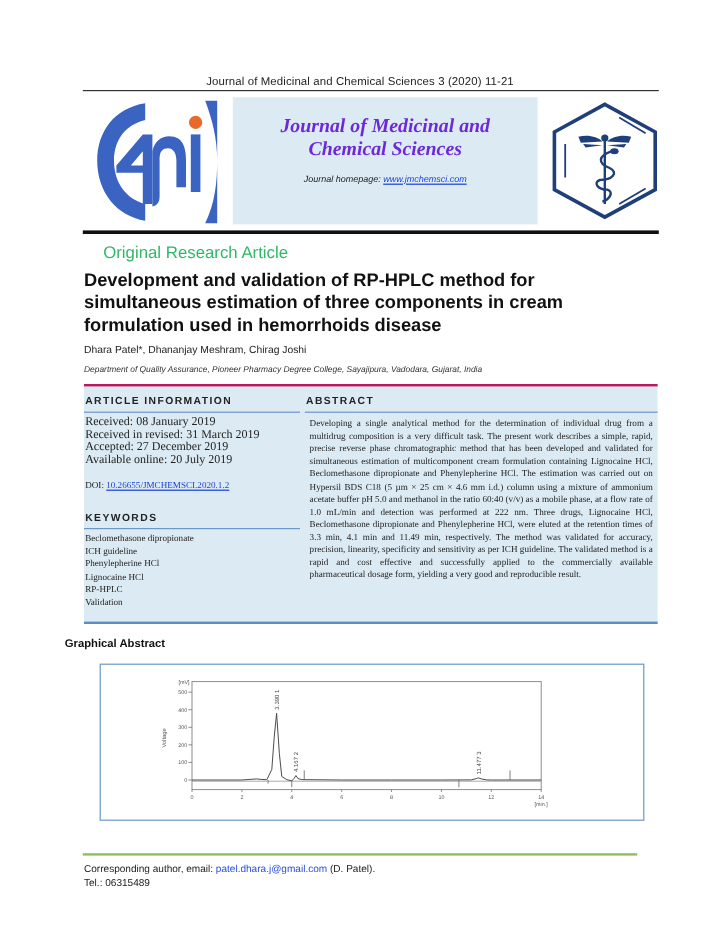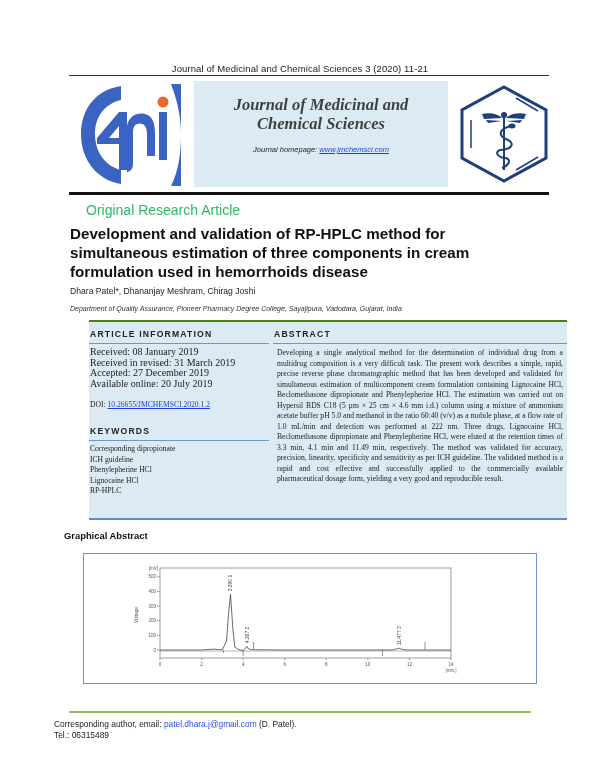--- a/index.html
+++ b/index.html
@@ -7,47 +7,47 @@
   .abs { position: absolute; }
 
   .running-head { left: 0; width: 600px; top: 63px; text-align: center; font-size: 9.5px; color: #222; font-family: "Liberation Sans", sans-serif; letter-spacing: 0.1px; }
   .rule-top { left: 69px; width: 480px; top: 75px; height: 0; border-top: 1.3px solid #333; }
   .rule-thick { left: 69px; width: 480px; top: 192px; height: 3px; background: #111; }
 
   .logo-left { left: 75px; top: 82px; width: 108px; height: 106px; }
   .logo-right { left: 458px; top: 84px; width: 92px; height: 100px; }
 
   .masthead { left: 194px; top: 81px; width: 254px; height: 106px; background: #dcebf3; text-align: center; }
-  .masthead-title { font-family: "Liberation Serif", serif; font-weight: bold; font-style: italic; font-size: 16.5px; line-height: 19px; color: #404040; margin-top: 14px; padding: 0 6px; }
+  .masthead-title { font-family: "Liberation Serif", serif; font-weight: bold; font-style: italic; font-size: 16.5px; line-height: 19px; color: #6d28d9; margin-top: 14px; padding: 0 6px; }
   .masthead-homepage { font-family: "Liberation Sans", sans-serif; font-style: italic; font-size: 7.5px; color: #222; margin-top: 12px; }
   .masthead-homepage a { color: #1a3fd8; text-decoration: underline; }
 
   .article-type { left: 86px; top: 202px; font-family: "Liberation Sans", sans-serif; font-size: 14px; color: #2fb866; }
   .article-title { left: 70px; top: 224px; width: 470px; font-family: "Liberation Sans", sans-serif; font-weight: bold; font-size: 15.2px; line-height: 19px; color: #111; }
   .authors { left: 70px; top: 286px; font-family: "Liberation Sans", sans-serif; font-size: 8.6px; color: #222; }
   .affiliation { left: 70px; top: 305px; font-family: "Liberation Sans", sans-serif; font-style: italic; font-size: 7px; color: #333; }
 
-  .info-box { left: 70px; top: 320px; width: 478px; height: 196px; background: #dcebf3; border-top: 2px solid #4d7c0f; border-bottom: 2.5px solid #5d8cc4; margin-left: 19px; }
+  .info-box { left: 70px; top: 320px; width: 478px; height: 196px; background: #dcebf3; border-top: 2px solid #be185d; border-bottom: 2.5px solid #5d8cc4; }
   .col-left { position: absolute; left: 0; top: 0; width: 180px; height: 100%; }
   .col-right { position: absolute; left: 184px; top: 0; width: 294px; height: 100%; }
   .col-head { font-family: "Liberation Sans", sans-serif; font-weight: bold; font-size: 8.6px; letter-spacing: 1.2px; color: #222; padding: 7px 0 4px 1px; border-bottom: 1.4px solid #6b97c8; }
   .col-left .col-head { margin-right: 0; }
   .meta-lines { font-size: 10px; line-height: 10.5px; color: #222; padding-top: 3px; padding-left: 1px; }
   .doi { font-size: 7.6px; color: #222; margin-top: 11px; padding-left: 1px; }
   .doi a { color: #1a3fd8; text-decoration: underline; }
   .kw-head { margin-top: 10px; }
   .kw-list { font-size: 7.6px; line-height: 10.6px; color: #222; padding-top: 3px; padding-left: 1px; }
   .abstract-text { font-size: 7.6px; line-height: 10.5px; color: #222; text-align: justify; padding: 4px 4px 0 4px; }
 
-  .ga-title { left: 64px; top: 530px; font-family: "Liberation Sans", sans-serif; font-weight: bold; font-size: 9.4px; color: #111; }
+  .ga-title { left: 54px; top: 530px; font-family: "Liberation Sans", sans-serif; font-weight: bold; font-size: 9.4px; color: #111; }
   .ga-frame { left: 83px; top: 553px; width: 452px; height: 129px; border: 1.5px solid #6b97c8; background: #fff; }
   .ga-frame svg { position: absolute; left: 0; top: 0; }
 
   .footer-rule { left: 69px; top: 711px; width: 462px; height: 2px; background: #8fbe5a; }
-  .footer-text { left: 54px; top: 719px; font-family: "Liberation Sans", sans-serif; font-size: 8.4px; line-height: 10.5px; color: #222; }
+  .footer-text { left: 70px; top: 719px; font-family: "Liberation Sans", sans-serif; font-size: 8.4px; line-height: 10.5px; color: #222; }
   .footer-text a { color: #2a4ee0; text-decoration: none; }
 </style>
 </head>
 <body>
 
 <div class="abs running-head">Journal of Medicinal and Chemical Sciences 3 (2020) 11-21</div>
 <div class="abs rule-top"></div>
 
 <div class="abs logo-left">
   <svg width="108" height="106" viewBox="0 0 108 106">
@@ -98,25 +98,26 @@
       <div>Received: 08 January 2019</div>
       <div>Received in revised: 31 March 2019</div>
       <div>Accepted: 27 December 2019</div>
       <div>Available online: 20 July 2019</div>
     </div>
     <div class="doi">
       <span>DOI: </span><a>10.26655/JMCHEMSCI.2020.1.2</a>
     </div>
     <div class="col-head kw-head">KEYWORDS</div>
     <div class="kw-list">
-      <div>Corresponding dipropionate</div>
+      <div>Beclomethasone dipropionate</div>
       <div>ICH guideline</div>
       <div>Phenylepherine HCl</div>
       <div>Lignocaine HCl</div>
       <div>RP-HPLC</div>
+      <div>Validation</div>
     </div>
   </div>
   <div class="col-right">
     <div class="col-head">ABSTRACT</div>
     <div class="abstract-text">Developing a single analytical method for the determination of individual drug from a multidrug composition is a very difficult task. The present work describes a simple, rapid, precise reverse phase chromatographic method that has been developed and validated for simultaneous estimation of multicomponent cream formulation containing Lignocaine HCl, Beclomethasone dipropionate and Phenylepherine HCl. The estimation was carried out on Hypersil BDS C18 (5 µm × 25 cm × 4.6 mm i.d.) column using a mixture of ammonium acetate buffer pH 5.0 and methanol in the ratio 60:40 (v/v) as a mobile phase, at a flow rate of 1.0 mL/min and detection was performed at 222 nm. Three drugs, Lignocaine HCl, Beclomethasone dipropionate and Phenylepherine HCl, were eluted at the retention times of 3.3 min, 4.1 min and 11.49 min, respectively. The method was validated for accuracy, precision, linearity, specificity and sensitivity as per ICH guideline. The validated method is a rapid and cost effective and successfully applied to the commercially available pharmaceutical dosage form, yielding a very good and reproducible result.</div>
   </div>
 </div>
 
 <div class="abs ga-title">Graphical Abstract</div>
 

